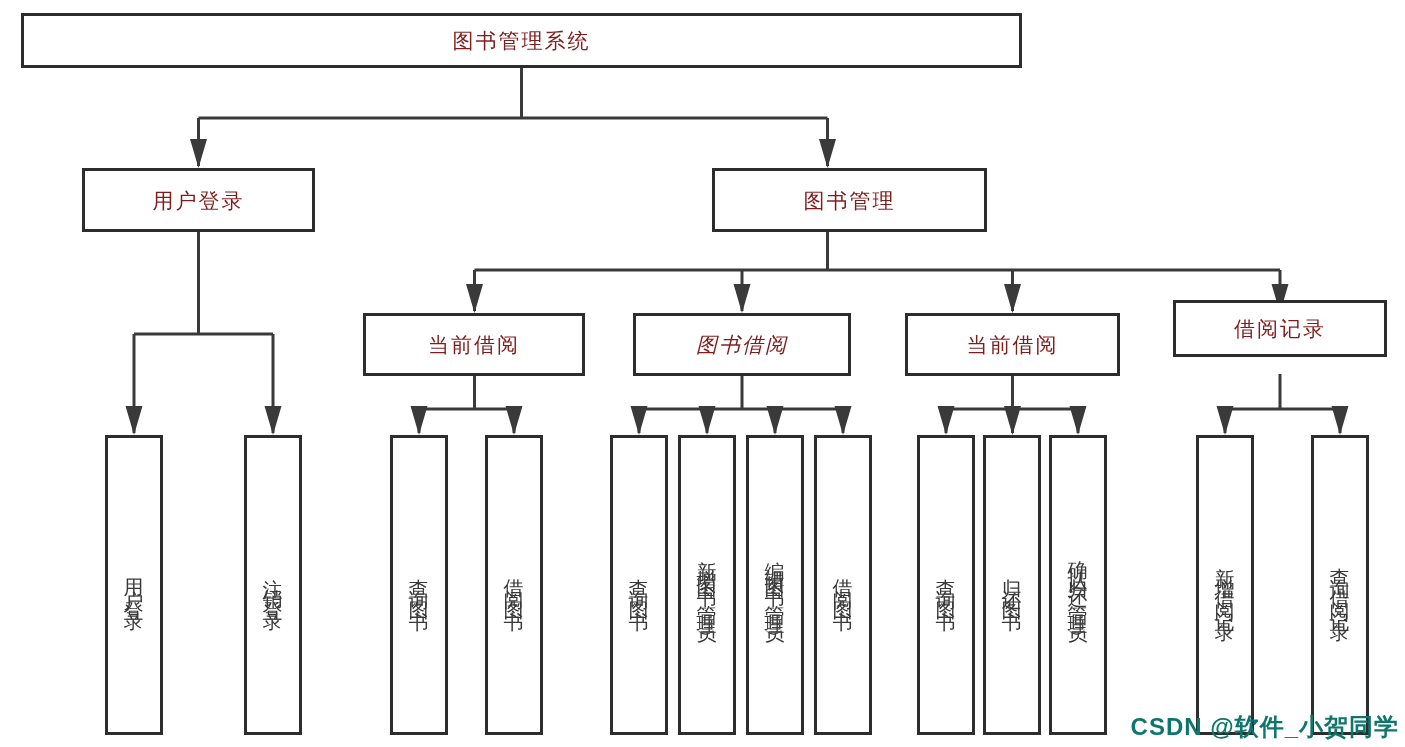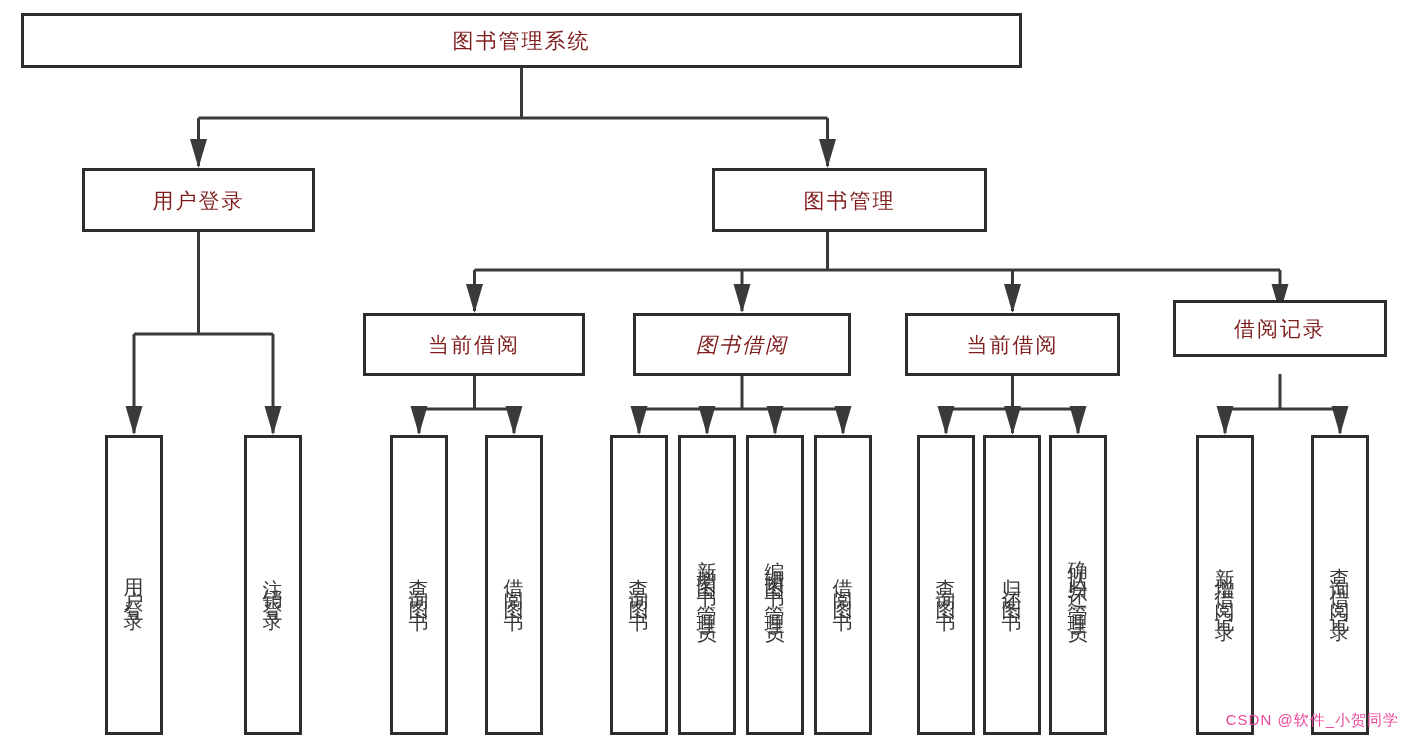--- a/index.html
+++ b/index.html
@@ -54,25 +54,26 @@
     letter-spacing: 11px;
     line-height: 1;
   }
   .node.v.long span {
     letter-spacing: 9px;
   }
   .watermark {
     position: absolute;
     top: 711px;
     right: 6px;
-    font-size: 15px;
+    font-size: 24px;
     letter-spacing: 1px;
-    color: #ec4899;
+    color: #0f766e;
     z-index: 3;
     white-space: nowrap;
+    font-weight: bold;
   }
 </style>
 </head>
 <body>
 
 <div class="stage">
 
   <svg class="connectors" viewBox="0 0 1405 747" xmlns="http://www.w3.org/2000/svg">
     <g stroke="#3a3a3a" stroke-width="3" fill="none">
       <path d="M521.5 66 V118 M198.5 118 H827.5"></path>

